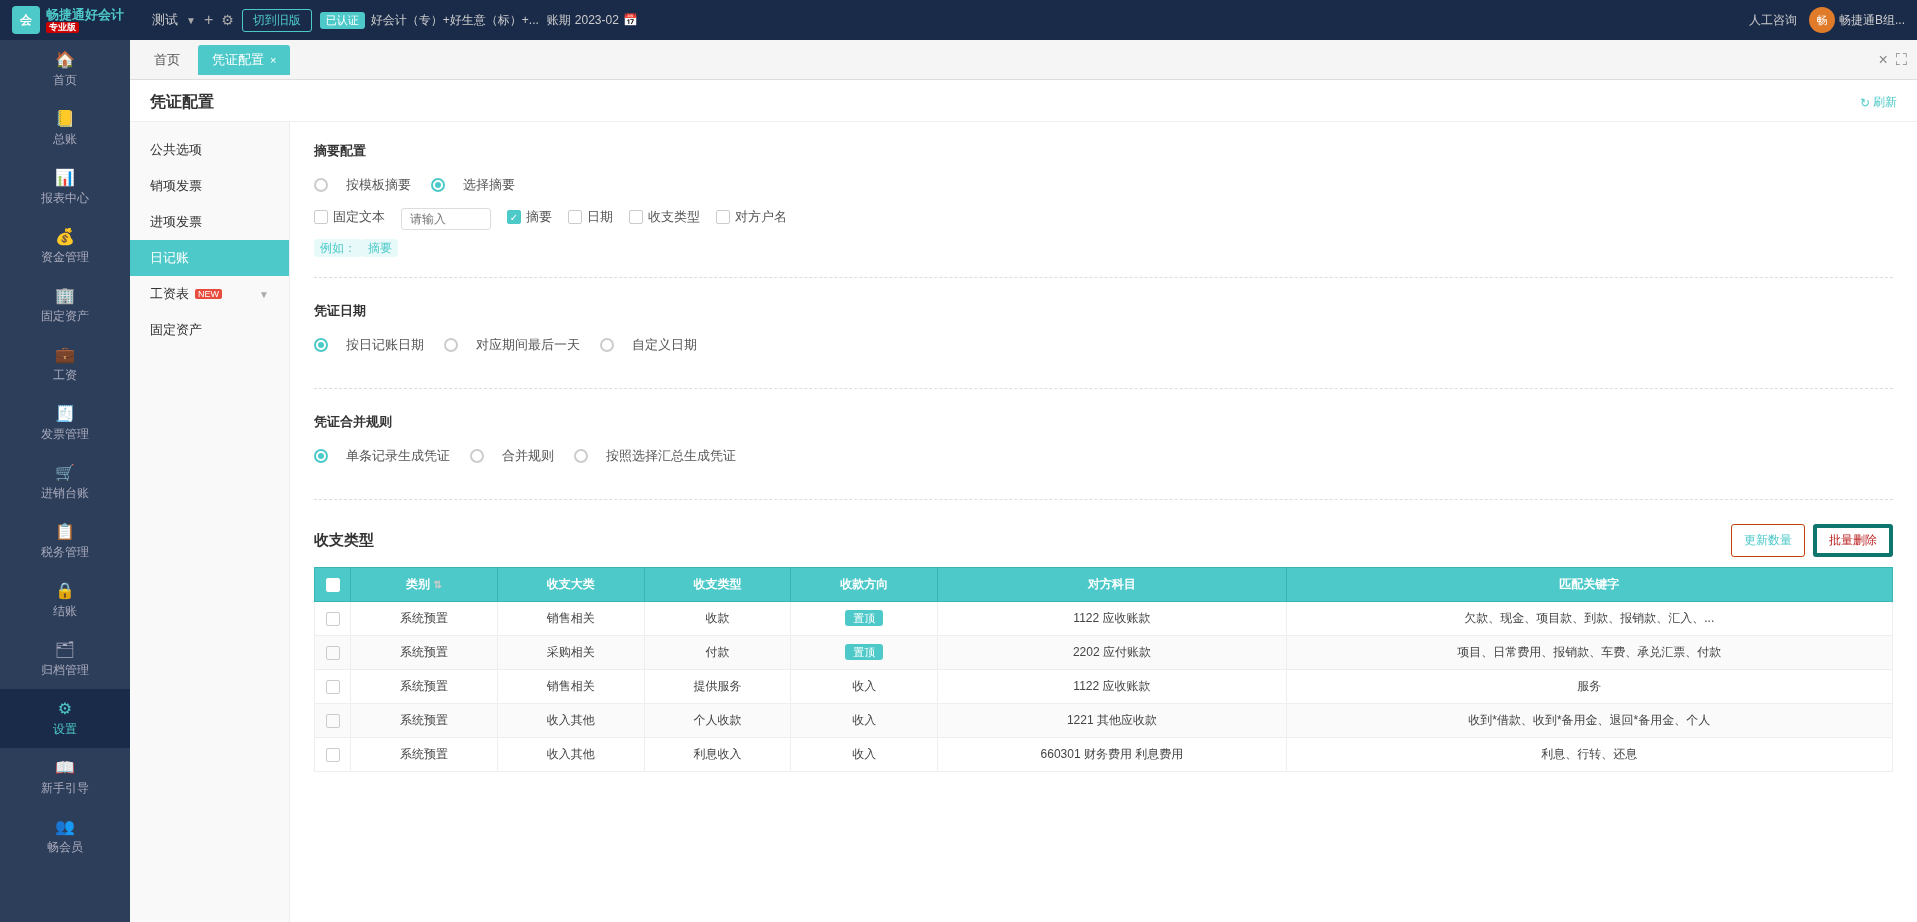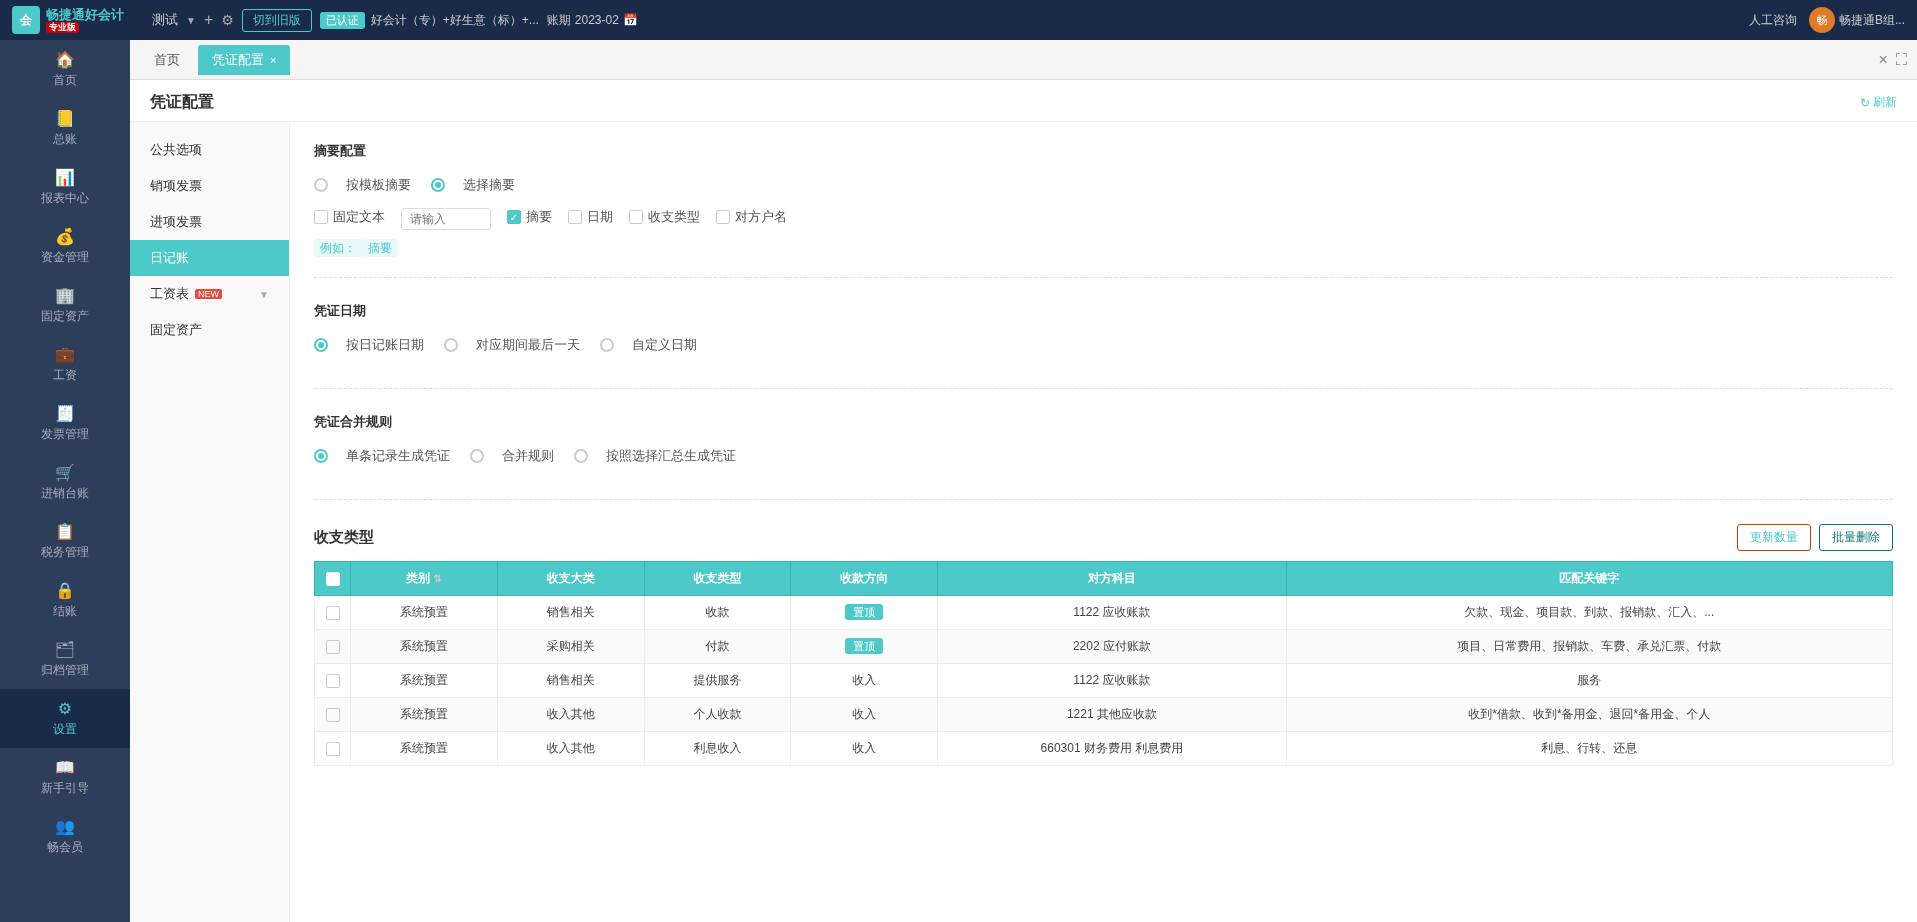--- a/index.html
+++ b/index.html
@@ -90,21 +90,21 @@
 
     
     .merge-section { margin-bottom: 24px; border-bottom: 1px dashed #ddd; padding-bottom: 20px; }
 
     
     .table-section { }
     .table-header-row { display: flex; justify-content: space-between; align-items: center; margin-bottom: 10px; }
     .table-section-title { font-size: 15px; font-weight: bold; color: #333; }
     .btn-group { display: flex; gap: 8px; }
     .btn-outline { border: 1px solid #c2410c; color: #4ec9c9; background: #fff; padding: 4px 12px; border-radius: 3px; font-size: 12px; cursor: pointer; }
-    .btn-danger { border: 1px solid #0f766e; color: #0f766e; background: #fff; padding: 4px 12px; border-radius: 3px; font-size: 12px; cursor: pointer; }
+    .btn-danger { border: 4px solid #0f766e; color: #b91c1c; background: #fff; padding: 4px 12px; border-radius: 3px; font-size: 12px; cursor: pointer; }
 
     
     .data-table { width: 100%; border-collapse: collapse; }
     .data-table thead tr { background: #4ec9c9; }
     .data-table thead th { color: #fff; padding: 8px 10px; font-size: 12px; font-weight: bold; text-align: center; border: 1px solid #3ab5b5; }
     .data-table tbody tr { background: #fff; }
     .data-table tbody tr:nth-child(even) { background: #fafafa; }
     .data-table tbody td { padding: 8px 10px; font-size: 12px; text-align: center; border: 1px solid #eee; color: #444; }
     .td-left { text-align: left; }
     .sort-icon { color: #ccc; font-size: 10px; cursor: pointer; }

